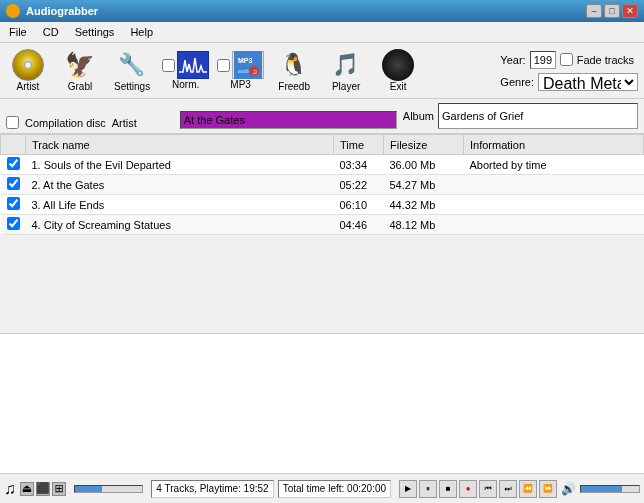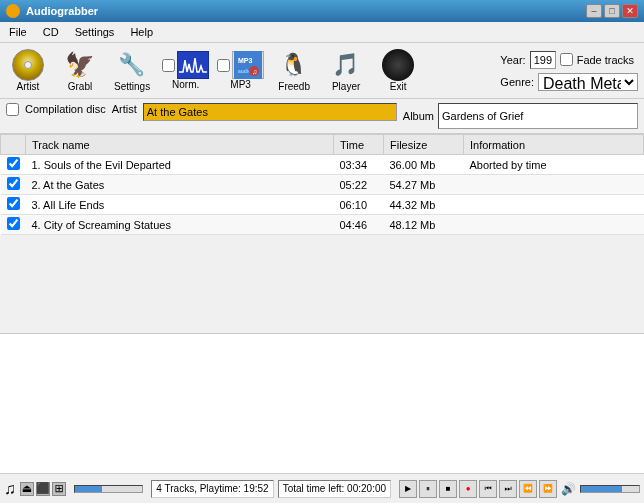--- a/index.html
+++ b/index.html
@@ -121,33 +121,34 @@
     }
     .genre-select {
       border: 1px solid #999;
       background: white;
       height: 18px;
       font-size: 16px;
       width: 100px;
     }
     .checkbox-row {
       display: flex;
-      align-items: flex-start;
+      align-items: flex-end;
       gap: 6px;
       padding: 4px 6px;
       background: #f0f0f0;
       border-bottom: 1px solid #ccc;
     }
     .artist-field {
       border: 1px inset #999;
-      background: #eab308;
+      background: #a21caf;
       padding: 1px 3px;
       height: 18px;
       flex: 1;
       font-size: 11px;
+      margin-left: 37px;
     }
     .album-row {
       display: flex;
       align-items: center;
       gap: 4px;
     }
     .album-field {
       border: 1px inset #999;
       background: white;
       padding: 1px 3px;

